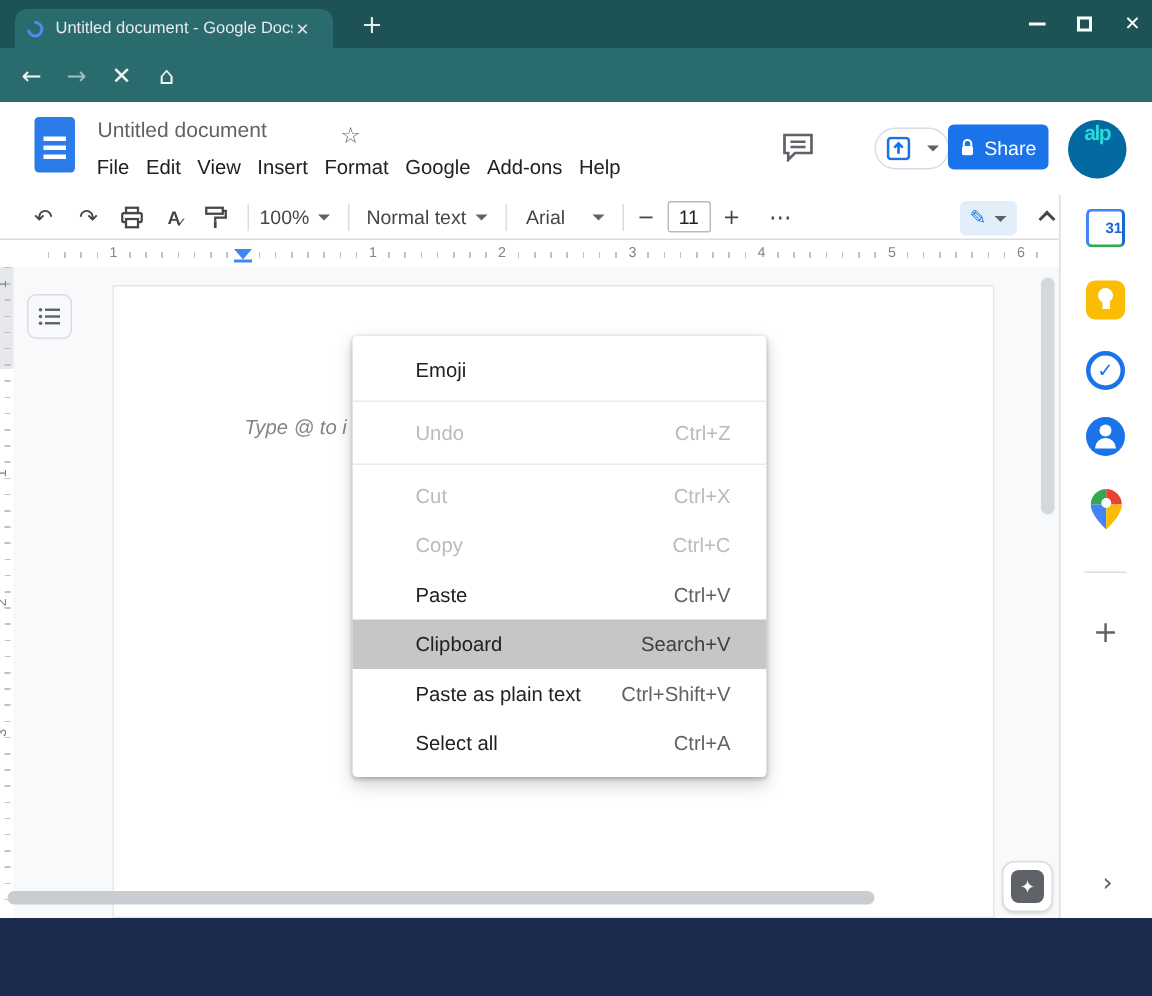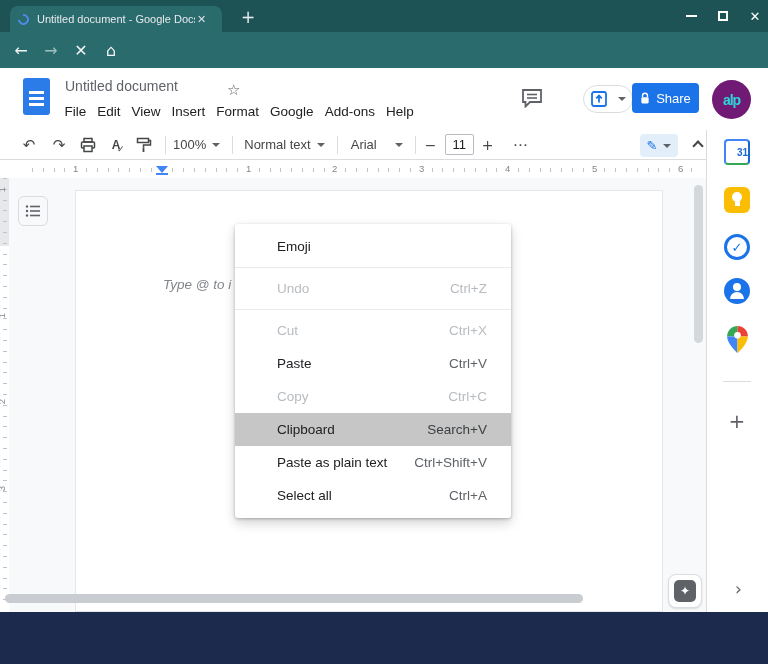--- a/index.html
+++ b/index.html
@@ -37,21 +37,21 @@
   .dheader { position:absolute; left:0; top:68px; width:768px; height:62px; background:#FFFFFF; }
   .docs-logo { position:absolute; left:23px; top:10px; width:27px; height:37px; background:#2B7CE9; border-radius:3px; }
   .docs-logo i { position:absolute; left:6px; width:15px; height:2.5px; background:#fff; }
   .doc-title { position:absolute; left:65px; top:10px; font-size:14px; color:#5F6368; }
   .title-star { position:absolute; left:227px; top:13px; color:#5F6368; font-size:15px; }
   .menubar { position:absolute; left:59px; top:36px; display:flex; font-size:13.5px; color:#202124; }
   .menubar span { padding:0 5.5px; }
   .comment-ic { position:absolute; left:521px; top:20px; }
   .present { position:absolute; left:583px; top:17px; width:50px; height:28px; border:1px solid #DADCE0; border-radius:15px; display:flex; align-items:center; justify-content:center; gap:5px; }
   .share { position:absolute; left:632px; top:15px; width:67px; height:30px; background:#1A73E8; border-radius:4px; color:#fff; font-size:13px; display:flex; align-items:center; justify-content:center; gap:6px; }
-  .avatar { position:absolute; left:712px; top:12px; width:39px; height:39px; background:#701a75; border-radius:50%; color:#2BD8D8; font-weight:bold; font-size:14px; letter-spacing:-1px; display:flex; align-items:center; justify-content:center; }
+  .avatar { position:absolute; left:712px; top:12px; width:39px; height:39px; background:#0369a1; border-radius:50%; color:#2BD8D8; font-weight:bold; font-size:14px; letter-spacing:-1px; display:flex; justify-content:center; }
 
   
   .dtoolbar { position:absolute; left:0; top:130px; width:706px; height:30px; background:#FFFFFF; border-bottom:1px solid #DADCE0; display:flex; align-items:center; color:#444746; }
   .tb { font-size:15px; color:#444746; text-align:center; }
   .tbtxt { font-size:13px; color:#444746; }
   .tb-sep { width:1px; height:18px; background:#DADCE0; margin:0 7px; }
   .caret { width:0; height:0; border-left:4px solid transparent; border-right:4px solid transparent; border-top:4px solid #5F6368; display:inline-block; margin-left:6px; }
   .fsbox { width:29px; height:21px; border:1px solid #B8BCC1; border-radius:2px; font-size:13px; color:#202124; display:flex; align-items:center; justify-content:center; margin:0 6px; }
   .pencilbtn { position:absolute; left:640px; top:4px; width:38px; height:23px; background:#E3EEFB; border-radius:4px; display:flex; align-items:center; justify-content:center; }
   .chevron-up { position:absolute; left:694px; top:12px; width:8px; height:8px; border-top:2px solid #444746; border-left:2px solid #444746; transform:rotate(45deg); }
@@ -286,27 +286,27 @@
       <div class="cdiv"></div>
       <div class="cmi disabled">
         <span>Undo</span>
         <span class="sc">Ctrl+Z</span>
       </div>
       <div class="cdiv"></div>
       <div class="cmi disabled">
         <span>Cut</span>
         <span class="sc">Ctrl+X</span>
       </div>
+      <div class="cmi disabled">
+        <span>Copy</span>
+        <span class="sc">Ctrl+C</span>
+      </div>
       <div class="cmi">
         <span>Paste</span>
         <span class="sc">Ctrl+V</span>
-      </div>
-      <div class="cmi disabled">
-        <span>Copy</span>
-        <span class="sc">Ctrl+C</span>
       </div>
       <div class="cmi highlight">
         <span>Clipboard</span>
         <span class="sc">Search+V</span>
       </div>
       <div class="cmi">
         <span>Paste as plain text</span>
         <span class="sc">Ctrl+Shift+V</span>
       </div>
       <div class="cmi">

